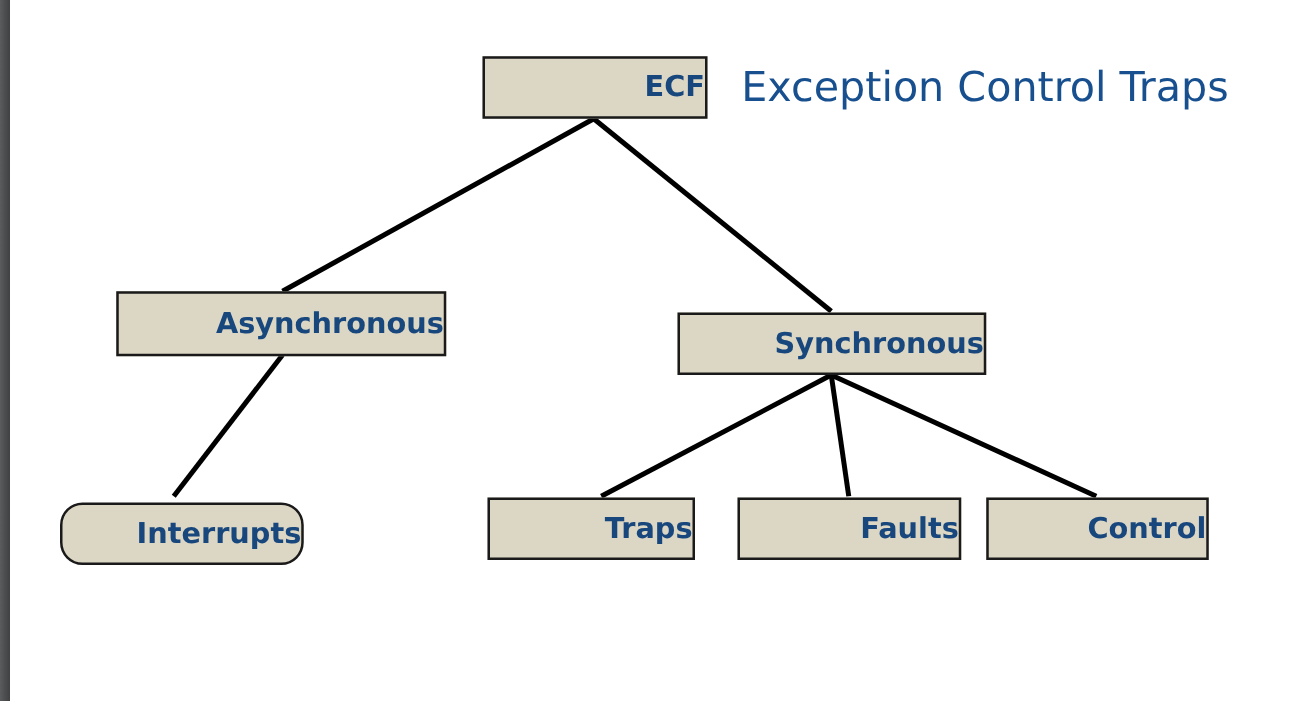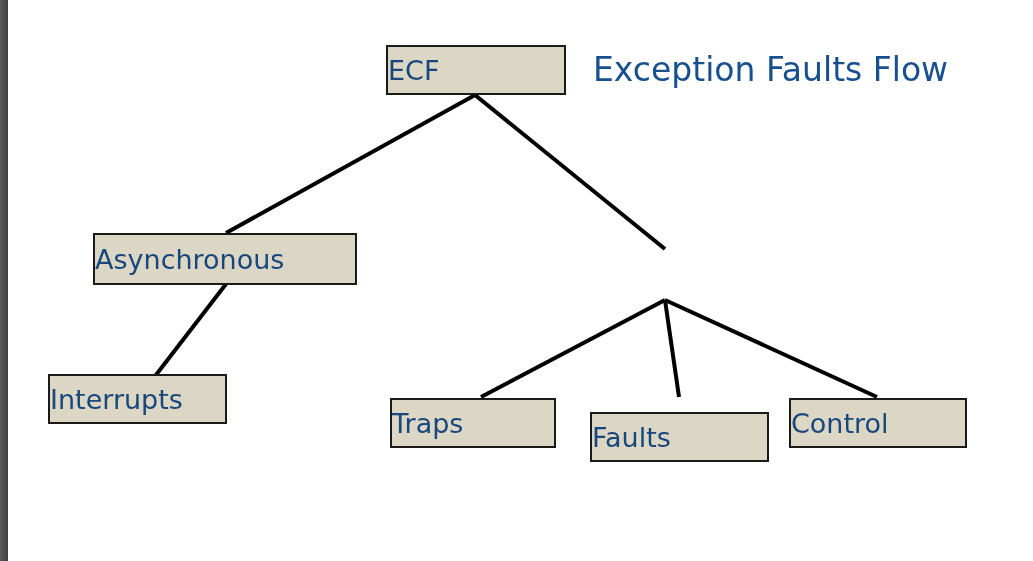--- a/index.html
+++ b/index.html
@@ -37,34 +37,35 @@
   }
 
   .node {
     position: absolute;
     box-sizing: border-box;
     background: #dcd6c4;
     border: 2px solid #1a1a1a;
     color: #17477d;
     display: flex;
     align-items: center;
-    justify-content: flex-start;
+    justify-content: flex-end;
     font-family: "DejaVu Sans", sans-serif;
-    font-size: 27px;
+    font-size: 23px;
     line-height: 1;
     letter-spacing: 0px;
     white-space: nowrap;
+    font-weight: bold;
   }
 
   #node-ecf        { left: 386px; top: 45px;  width: 180px; height: 50px; }
   #node-async      { left: 93px;  top: 233px; width: 264px; height: 52px; }
   #node-sync       { left: 542px; top: 250px; width: 247px; height: 50px; }
-  #node-interrupts { left: 48px;  top: 374px; width: 179px; height: 50px; }
+  #node-interrupts { left: 48px;  top: 402px; width: 195px; height: 50px; border-radius: 18px; }
   #node-traps      { left: 390px; top: 398px; width: 166px; height: 50px; }
-  #node-faults     { left: 590px; top: 398px; width: 179px; height: 50px; margin-top: 14px; }
+  #node-faults     { left: 590px; top: 398px; width: 179px; height: 50px; }
   #node-aborts     { left: 789px; top: 398px; width: 178px; height: 50px; }
 
   #diagram-title {
     position: absolute;
     left: 593px;
     top: 50px;
     font-family: "DejaVu Sans", sans-serif;
     font-size: 33px;
     line-height: 40px;
     color: #18508f;
@@ -90,32 +91,35 @@
   </svg>
 
   <div class="node" id="node-ecf">
     <span>ECF</span>
   </div>
 
   <div class="node" id="node-async">
     <span>Asynchronous</span>
   </div>
 
+  <div class="node" id="node-sync">
+    <span>Synchronous</span>
+  </div>
 
   <div class="node" id="node-interrupts">
     <span>Interrupts</span>
   </div>
 
   <div class="node" id="node-traps">
     <span>Traps</span>
   </div>
 
   <div class="node" id="node-faults">
     <span>Faults</span>
   </div>
 
   <div class="node" id="node-aborts">
     <span>Control</span>
   </div>
 
-  <div id="diagram-title">Exception Faults Flow</div>
+  <div id="diagram-title">Exception Control Traps</div>
 
 </div>
 
 </body></html>

